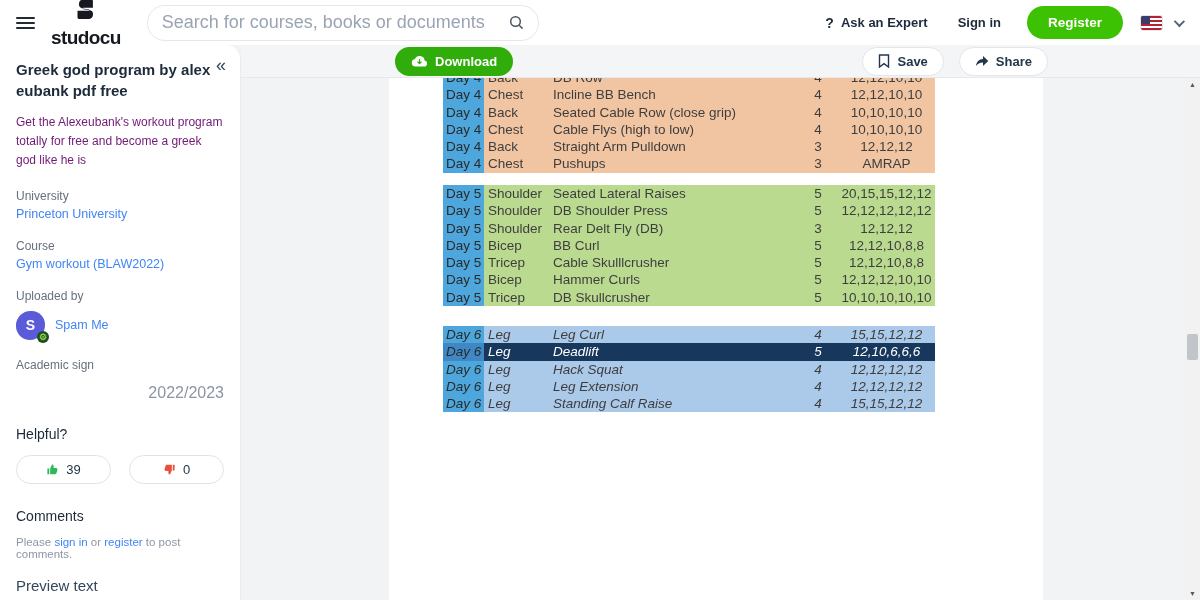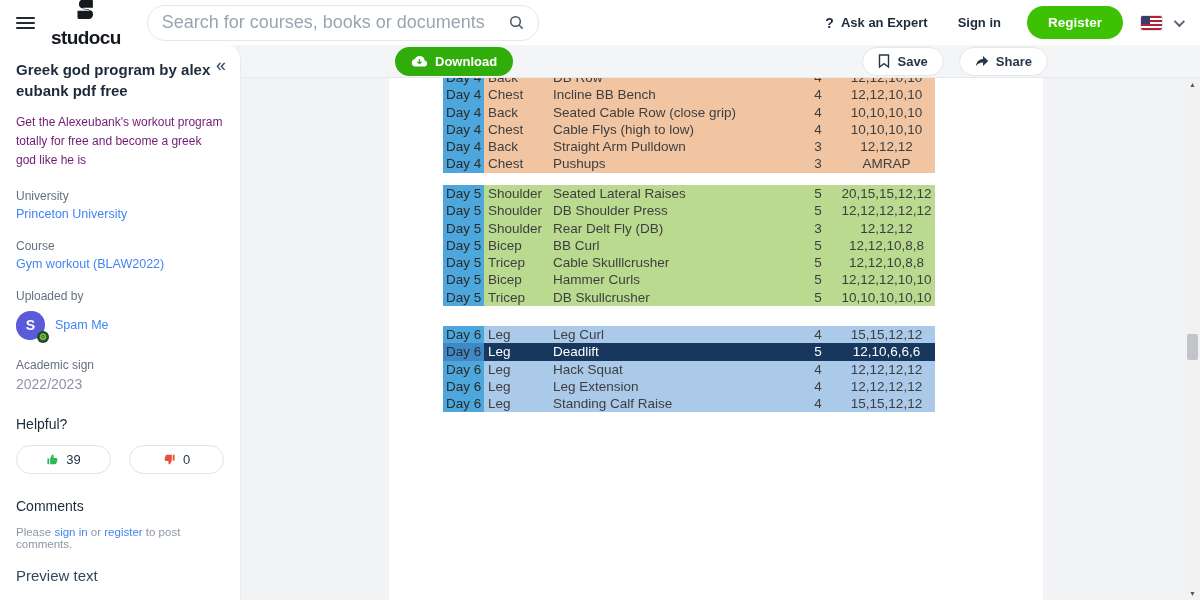--- a/index.html
+++ b/index.html
@@ -32,21 +32,21 @@
   
   .sidebar { width:241px; background:#fff; border-right:1px solid #e9ebee; border-top-right-radius:14px; position:relative; padding:14px 16px; flex-shrink:0; }
   .collapse { position:absolute; top:10px; right:14px; font-size:18px; color:#33475b; cursor:pointer; }
   .doc-title { font-size:15px; font-weight:700; color:#1c2a3a; line-height:1.4; }
   .doc-desc { margin-top:12px; font-size:12px; color:#701a75; line-height:1.6; }
   .meta-label { margin-top:18px; font-size:12px; color:#66707f; }
   .meta-link { margin-top:4px; font-size:12.5px; color:#4285f4; cursor:pointer; }
   .uploader { margin-top:8px; display:flex; align-items:center; gap:10px; }
   .avatar { width:29px; height:29px; border-radius:50% 46% 52% 48%; background:#5a5bd8; color:#fff; font-size:14px; font-weight:700; display:flex; align-items:center; justify-content:center; position:relative; }
   .badge { position:absolute; right:-4px; bottom:-3px; width:12px; height:12px; border-radius:50%; background:#1e4d1f; color:#8fd14f; font-size:9px; line-height:12px; text-align:center; }
-  .meta-value { margin-top:4px; font-size:14px; color:#8b95a5; }
+  .meta-value { margin-top:12px; font-size:16px; color:#8b95a5;text-align:right; }
   .sec-heading { margin-top:24px; font-size:14px; font-weight:400; color:#1c2a3a; }
   .vote-row { margin-top:13px; display:flex; gap:18px; }
   .vote-pill { flex:1; height:29px; border:1px solid #dfe3e9; border-radius:15px; background:#fff; display:flex; align-items:center; justify-content:center; gap:7px; font-size:13px; color:#24364a; cursor:pointer; font-family:inherit; }
   .comment-line { margin-top:12px; font-size:11.5px; color:#8d97a6; }
   .comment-line .inlink { color:#4285f4; cursor:pointer; }
   .preview-label { margin-top:17px; font-size:15px; color:#33475b; }
 
   
   .main { flex:1; display:flex; flex-direction:column; background:#f2f3f5; min-width:0; }
   .toolbar { height:33px; display:flex; align-items:center; background:#f4f5f7; border-bottom:1px solid #e6e8eb; }
@@ -54,21 +54,21 @@
   .tb-spacer { flex:1; }
   .pill-btn { height:29px; padding:0 15px; border-radius:15px; background:#fff; border:1px solid #e2e5e9; color:#24364a; font-size:13px; font-weight:600; display:flex; align-items:center; gap:7px; cursor:pointer; font-family:inherit; }
   .share-btn { margin-left:15px; margin-right:152px; }
 
   .viewer { position:relative; flex:1; overflow:hidden; }
   .page { position:absolute; left:148px; top:0; width:654px; height:522px; background:#fff; }
 
   .wtable { position:absolute; left:54px; width:492px; }
   .wtable:nth-of-type(1) { top:-9px; }
   .wtable:nth-of-type(2) { top:107px; }
-  .wtable:nth-of-type(3) { top:248px; }
+  .wtable:nth-of-type(3) { top:248px;font-style:italic; }
   .wrow { display:flex; height:17.3px; line-height:17.3px; font-size:13.5px; color:#3e3e3e; }
   .c-day { width:41px; padding-left:3px; }
   .c-muscle { width:63px; padding-left:4px; }
   .c-ex { width:251px; padding-left:6px; }
   .c-sets { width:40px; text-align:center; }
   .c-reps { width:97px; text-align:center; }
 
   
   .doc-scroll { position:absolute; right:0; top:0; width:15px; height:522px; background:#f2f2f2; display:flex; flex-direction:column; align-items:center; cursor:pointer; }
   .doc-scroll .arr { font-size:7px; color:#55595e; padding:3px 0; line-height:7px; }

